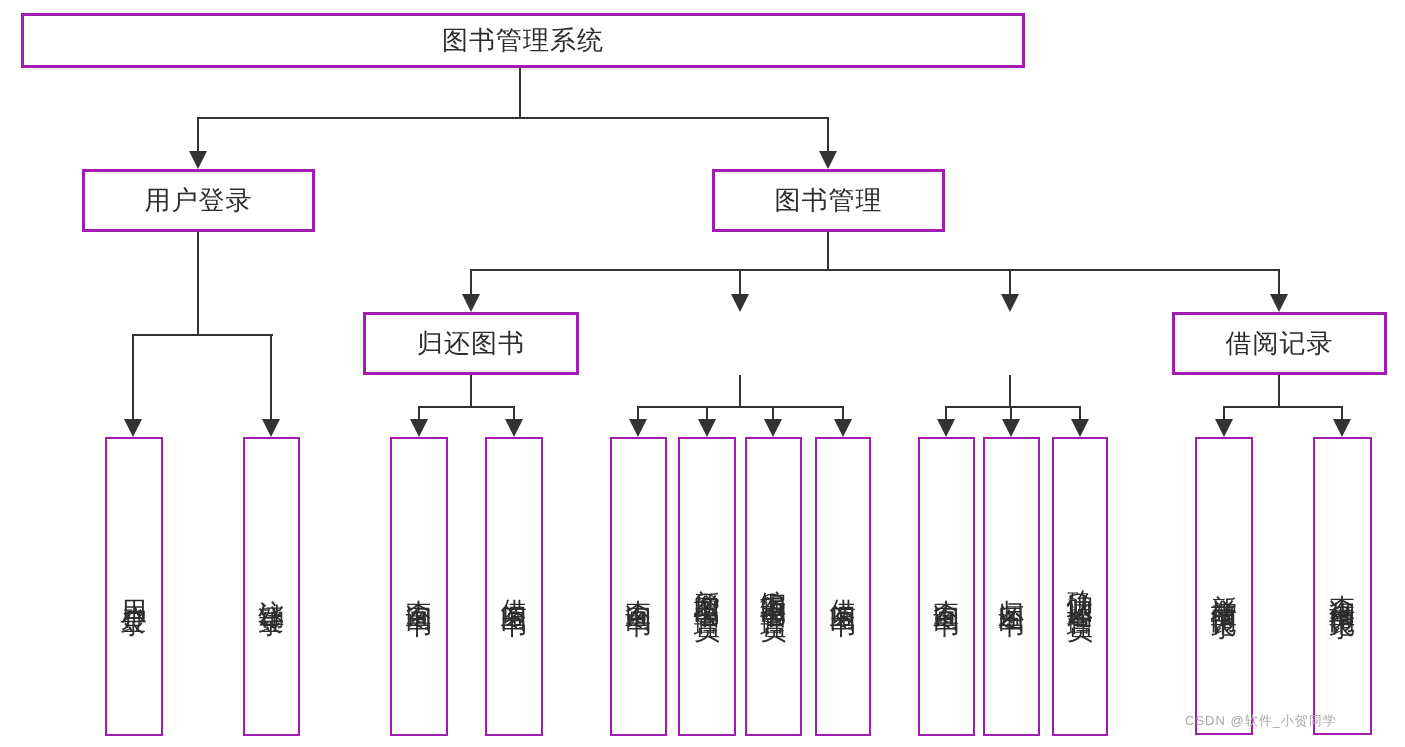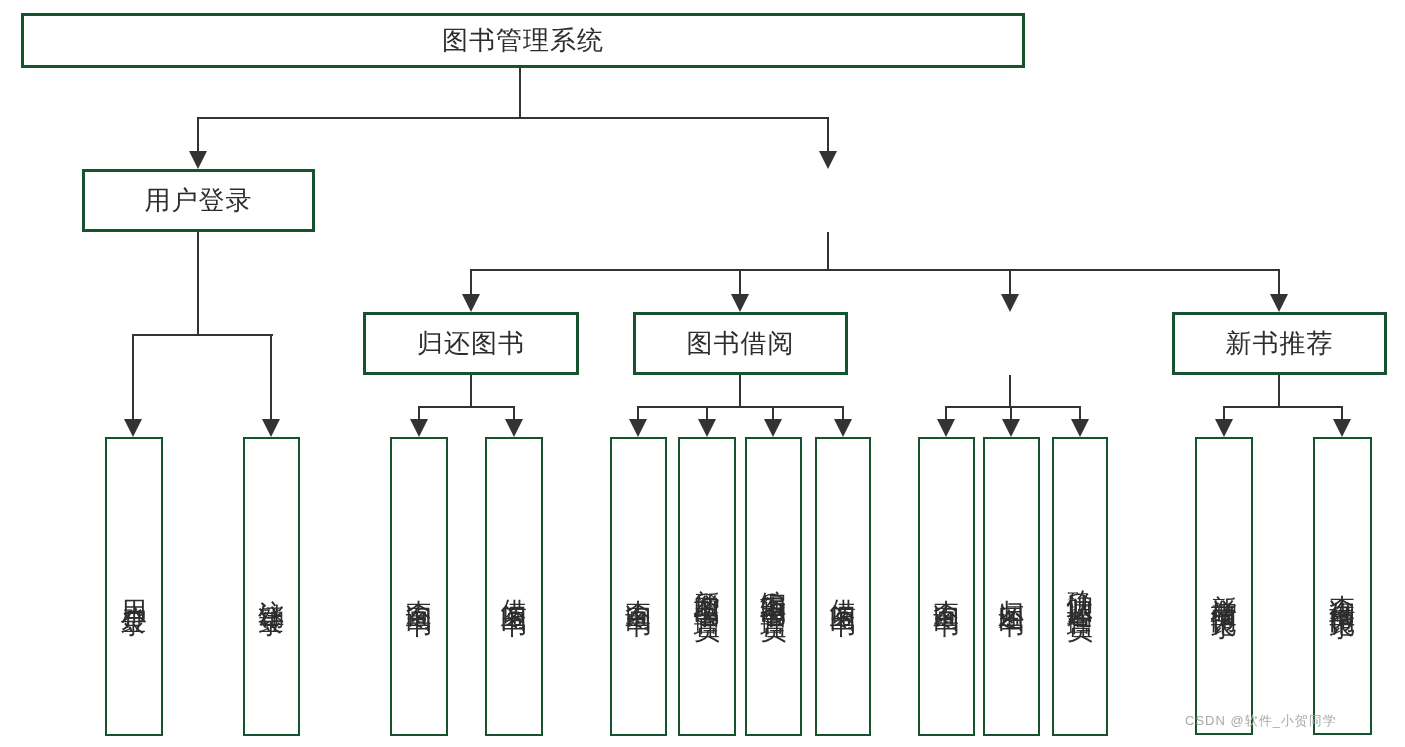--- a/index.html
+++ b/index.html
@@ -1,21 +1,21 @@
 <!DOCTYPE html>
 <html><head>
 <meta charset="utf-8">
 <style>
   html,body{margin:0;padding:0;background:#ffffff;}
   .canvas{
     position:relative;width:1405px;height:747px;background:#ffffff;
     font-family:"Liberation Sans","DejaVu Sans",sans-serif;color:#2d2d2d;overflow:hidden;
   }
   .box{
-    position:absolute;background:#ffffff;border:3px solid #14532d;box-sizing:border-box;
+    position:absolute;background:#ffffff;border:3px solid #a21caf;box-sizing:border-box;
     display:flex;align-items:center;justify-content:center;z-index:2;
   }
   .hbox span{font-size:26px;letter-spacing:1px;white-space:nowrap;}
   .vbox{border-width:2px;}
   .vtext{
     writing-mode:vertical-rl;text-orientation:mixed;
     font-size:26px;letter-spacing:4px;line-height:1.1;
   }
   .line{position:absolute;background:#333333;z-index:1;}
   .arrow{
@@ -33,29 +33,29 @@
 
 <div class="canvas">
 
   <div class="box hbox" style="left:21px;top:13px;width:1004px;height:55px;">
     <span>图书管理系统</span>
   </div>
 
   <div class="box hbox" style="left:82px;top:169px;width:233px;height:63px;">
     <span>用户登录</span>
   </div>
+  <div class="box hbox" style="left:712px;top:169px;width:233px;height:63px;">
+    <span>图书管理</span>
+  </div>
 
   <div class="box hbox" style="left:363px;top:312px;width:216px;height:63px;">
     <span>归还图书</span>
   </div>
-  <div class="box hbox" style="left:633px;top:312px;width:215px;height:63px;">
-    <span>图书借阅</span>
-  </div>
   <div class="box hbox" style="left:1172px;top:312px;width:215px;height:63px;">
-    <span>新书推荐</span>
+    <span>借阅记录</span>
   </div>
 
   <div class="box vbox" style="left:105px;top:437px;width:58px;height:299px;">
     <span class="vtext">用户登录</span>
   </div>
   <div class="box vbox" style="left:243px;top:437px;width:57px;height:299px;">
     <span class="vtext">注销登录</span>
   </div>
 
   <div class="box vbox" style="left:390px;top:437px;width:58px;height:299px;">

